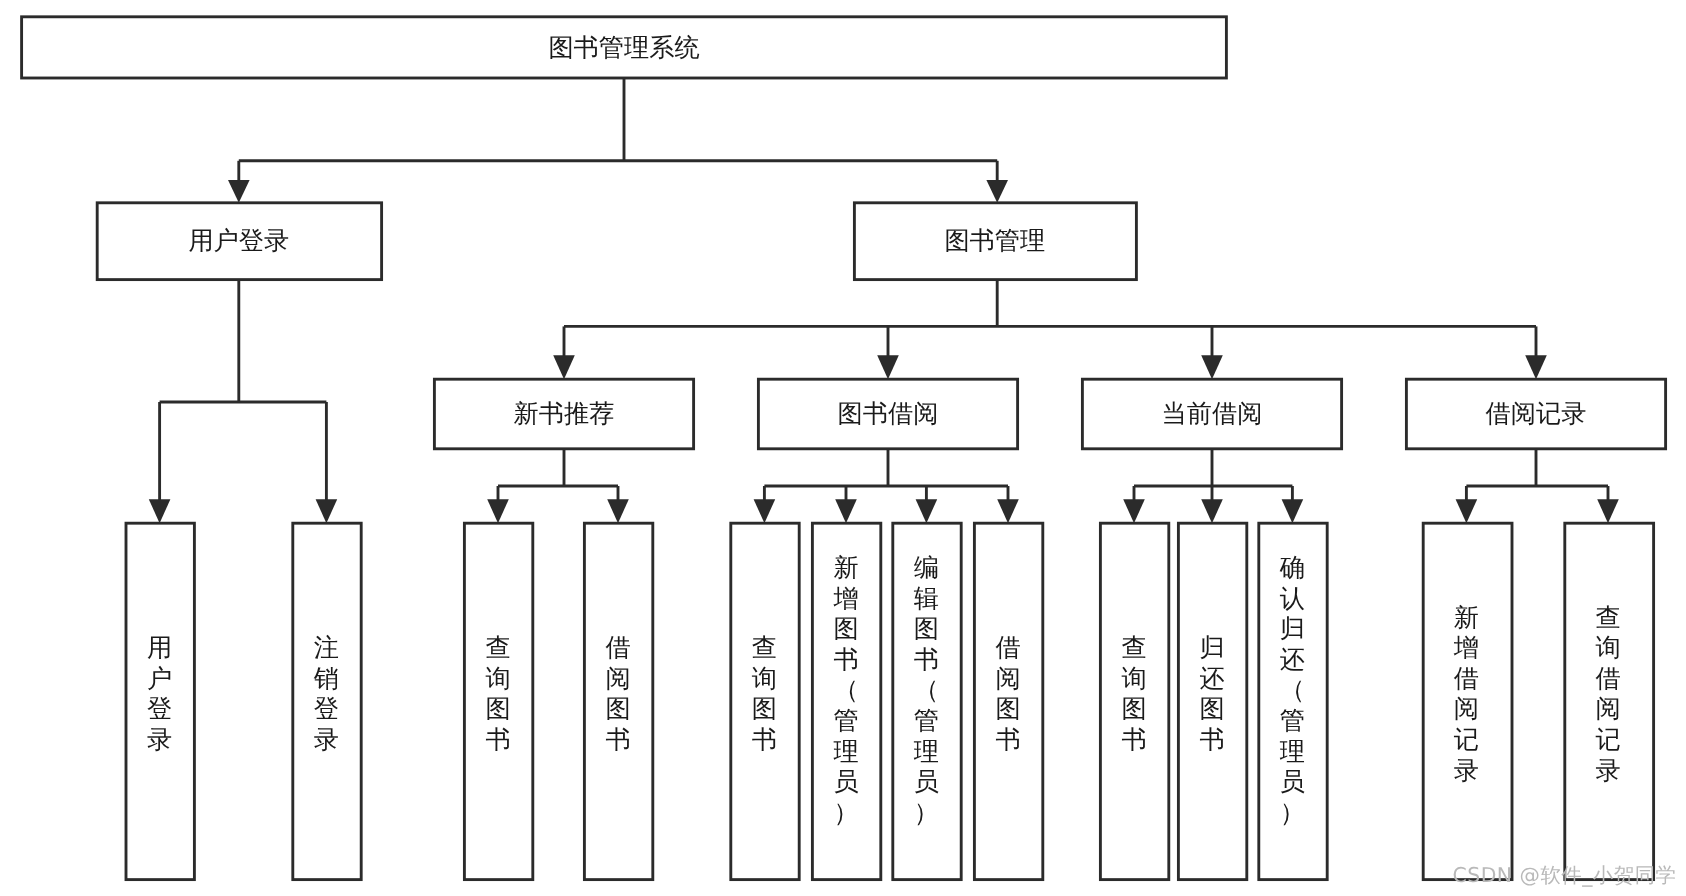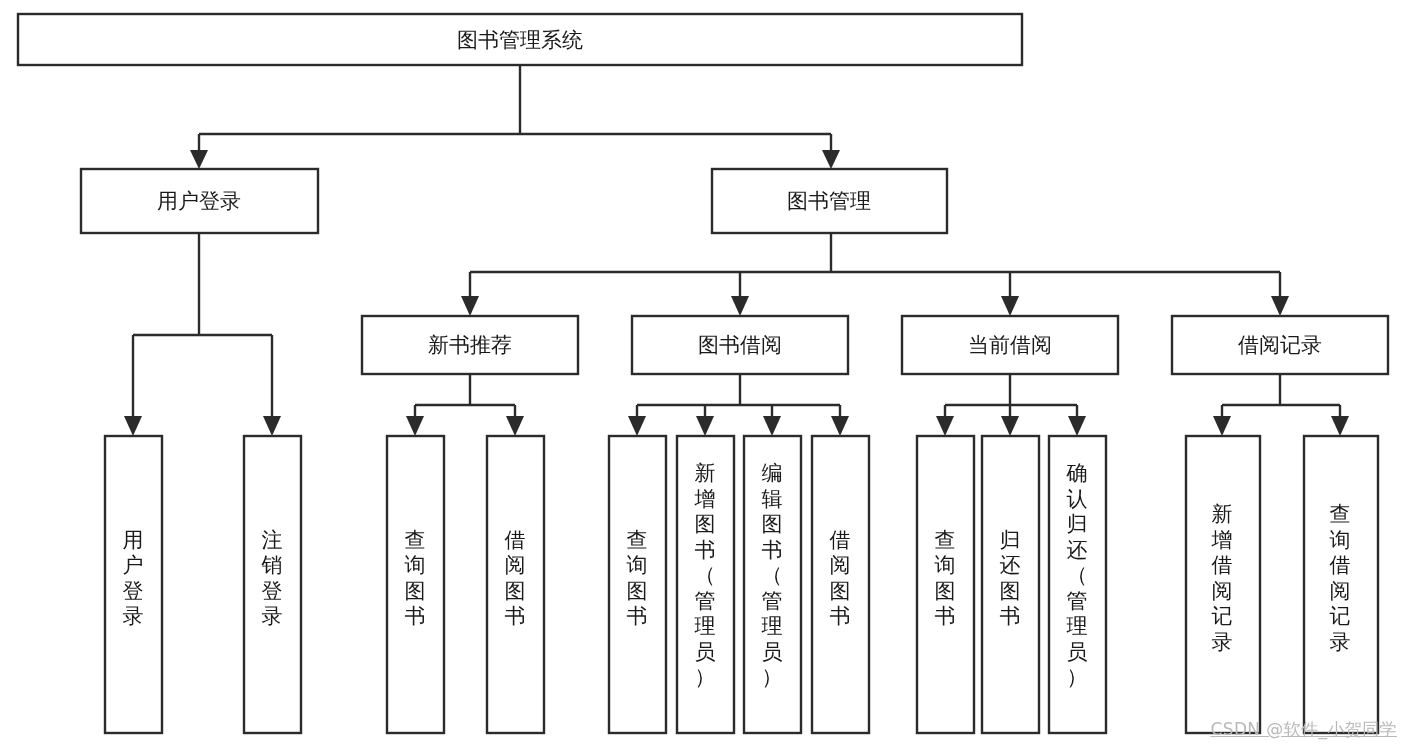--- a/index.html
+++ b/index.html
@@ -60,21 +60,20 @@
   .watermark-text {
     position: absolute;
     right: 8px;
     bottom: 6px;
     font-family: "DejaVu Sans", "Liberation Sans", sans-serif;
     font-size: 17px;
     color: #b9b9b9;
     white-space: nowrap;
     letter-spacing: 0.4px;
     user-select: none;
-    text-decoration: underline;
   }
 </style>
 </head>
 <body>
 
 <div id="diagram-root">
 
   <svg class="diagram-canvas" viewBox="0 0 1405 747">
 
     <g>

